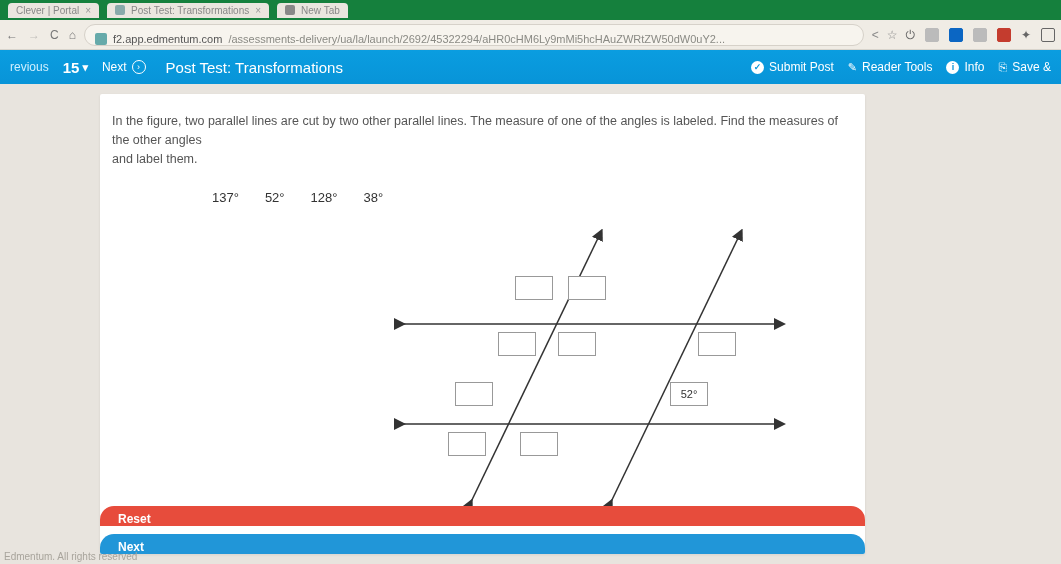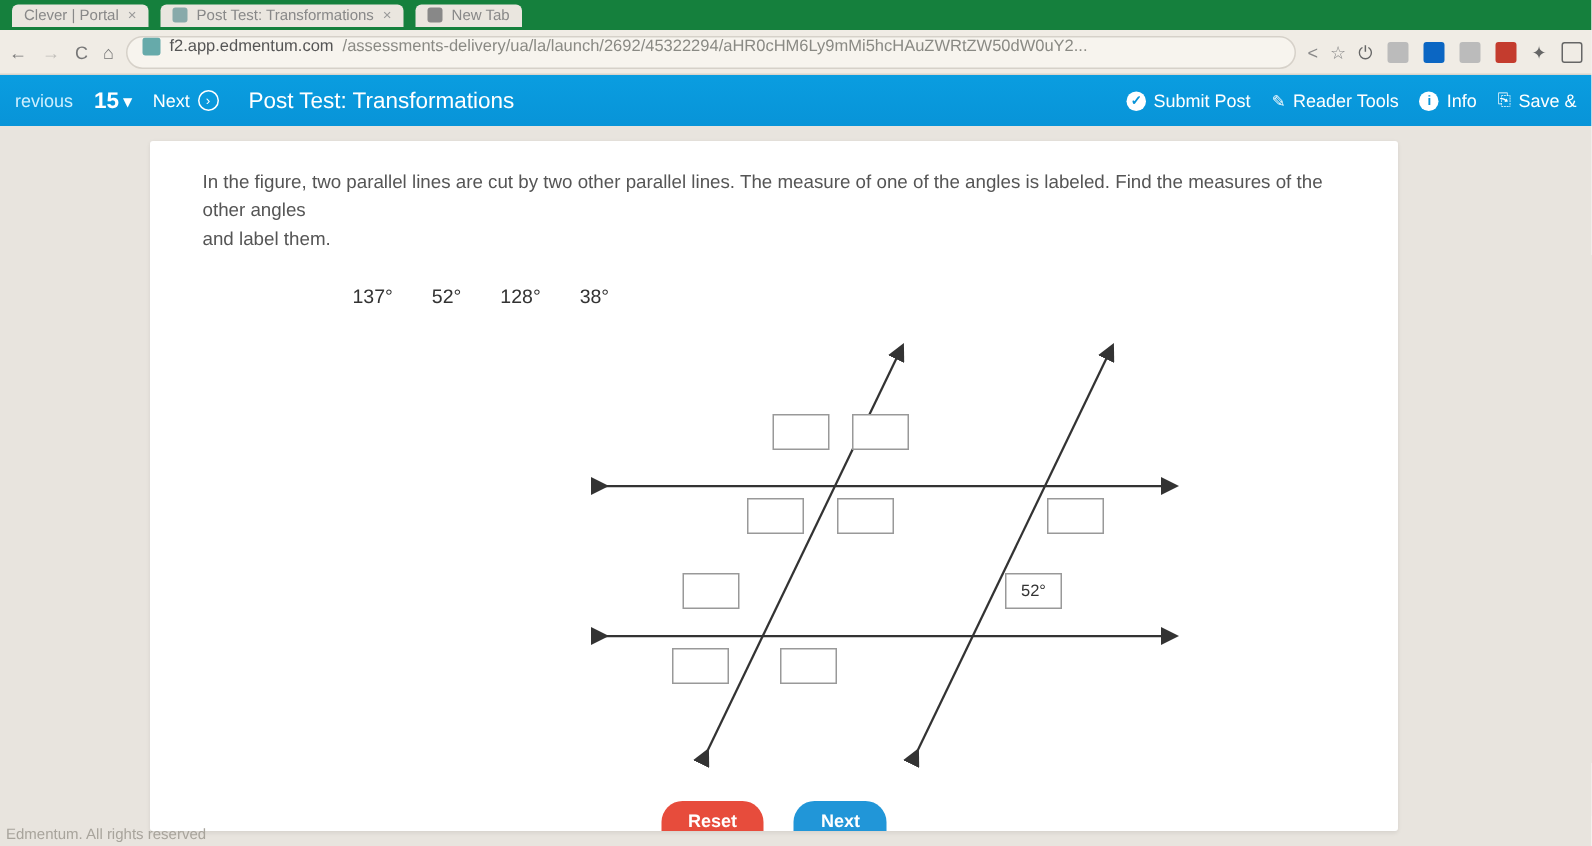--- a/index.html
+++ b/index.html
@@ -44,21 +44,21 @@
   }
   .nav-icons { display:flex; gap:10px; color:#777; }
   .nav-icons span { cursor:pointer; }
   .url-bar {
     flex: 1;
     background: #f7f4ee;
     border: 1px solid #d6d1c9;
     border-radius: 14px;
     height: 22px;
     display: flex;
-    align-items: flex-start;
+    align-items: flex-end;
     padding: 0 10px;
     color: #8a8a84;
     font-size: 11px;
     gap:6px;
     overflow:hidden;
     white-space:nowrap;
   }
   .url-strong { color:#555; }
   .ext-icons { display:flex; gap:10px; align-items:center; }
   .ext-icons .sq { width:14px; height:14px; display:inline-block; border:1px solid #888; border-radius:2px;}
@@ -87,25 +87,25 @@
   .app-bar .submit .ic-check{ width:13px;height:13px;border-radius:50%;background:#fff;color:#0894d8;display:flex;align-items:center;justify-content:center;font-size:9px;font-weight:bold;}
   .app-bar .info .ic-info{ width:13px;height:13px;border-radius:50%;background:#fff;color:#0894d8;display:flex;align-items:center;justify-content:center;font-size:9px;font-weight:bold;}
   .content-wrap {
     background:#e8e4de;
     padding: 10px 10px 0 100px;
     height: calc(100% - 104px);
     position:relative;
   }
   .card {
     background:#fff;
-    width: 832px;
+    width: 765px;
     height: 460px;
     border-radius:2px;
     box-shadow: 0 1px 3px rgba(0,0,0,.08);
-    padding: 18px 20px 0 35px;
+    padding: 18px 20px 0 12px;
     position:relative;
     overflow:hidden;
   }
   .prompt { font-size:12.5px; color:#555; line-height:1.5; }
   .choices {
     margin-top: 22px;
     display:flex;
     gap: 26px;
     font-size:13px;
     color:#333;
@@ -131,22 +131,23 @@
     width:38px; height:24px;
     border:1px solid #999;
     background:#fff;
     font-size:11px;
     display:flex;align-items:center;justify-content:center;
     color:#333;
   }
   .bottom-btns {
     position:absolute;
     bottom:0; left:0; right:0;
-    display:flex; justify-content:center; gap:20px;
+    display:flex; justify-content:center; gap:8px;
     padding-bottom:0;
+    flex-direction:column;
   }
   .bottom-btns .btn {
     color:#fff; font-size:12px; font-weight:bold;
     padding:6px 18px 2px 18px;
     border-radius:14px 14px 0 0;
     cursor:pointer;
     height:20px;
     overflow:hidden;
     display:flex;align-items:flex-start;
   }

